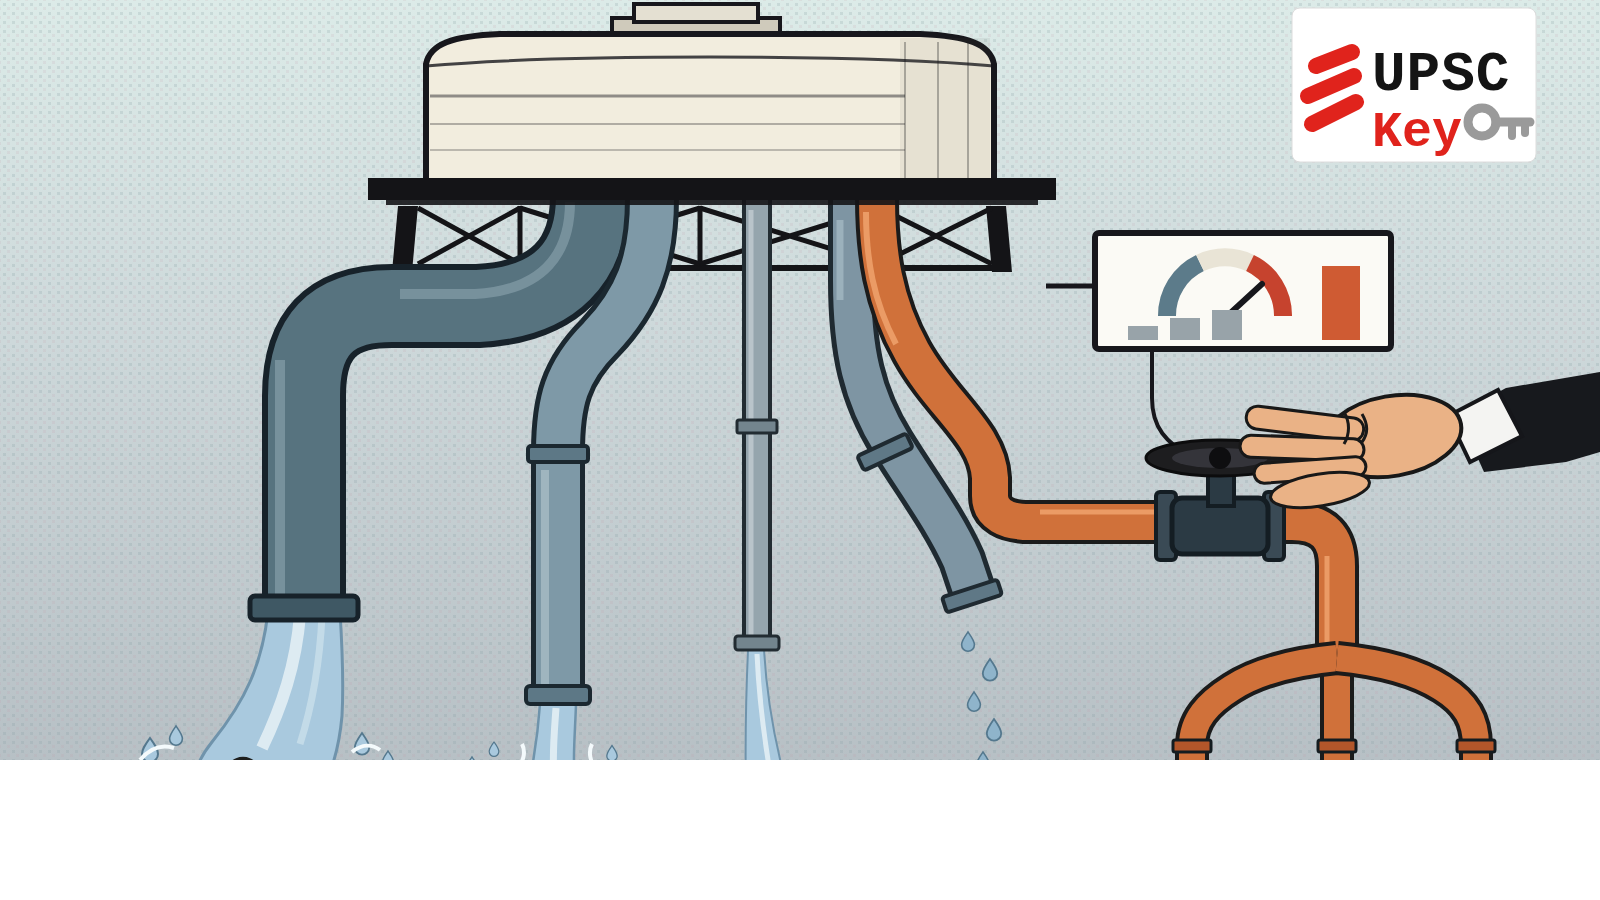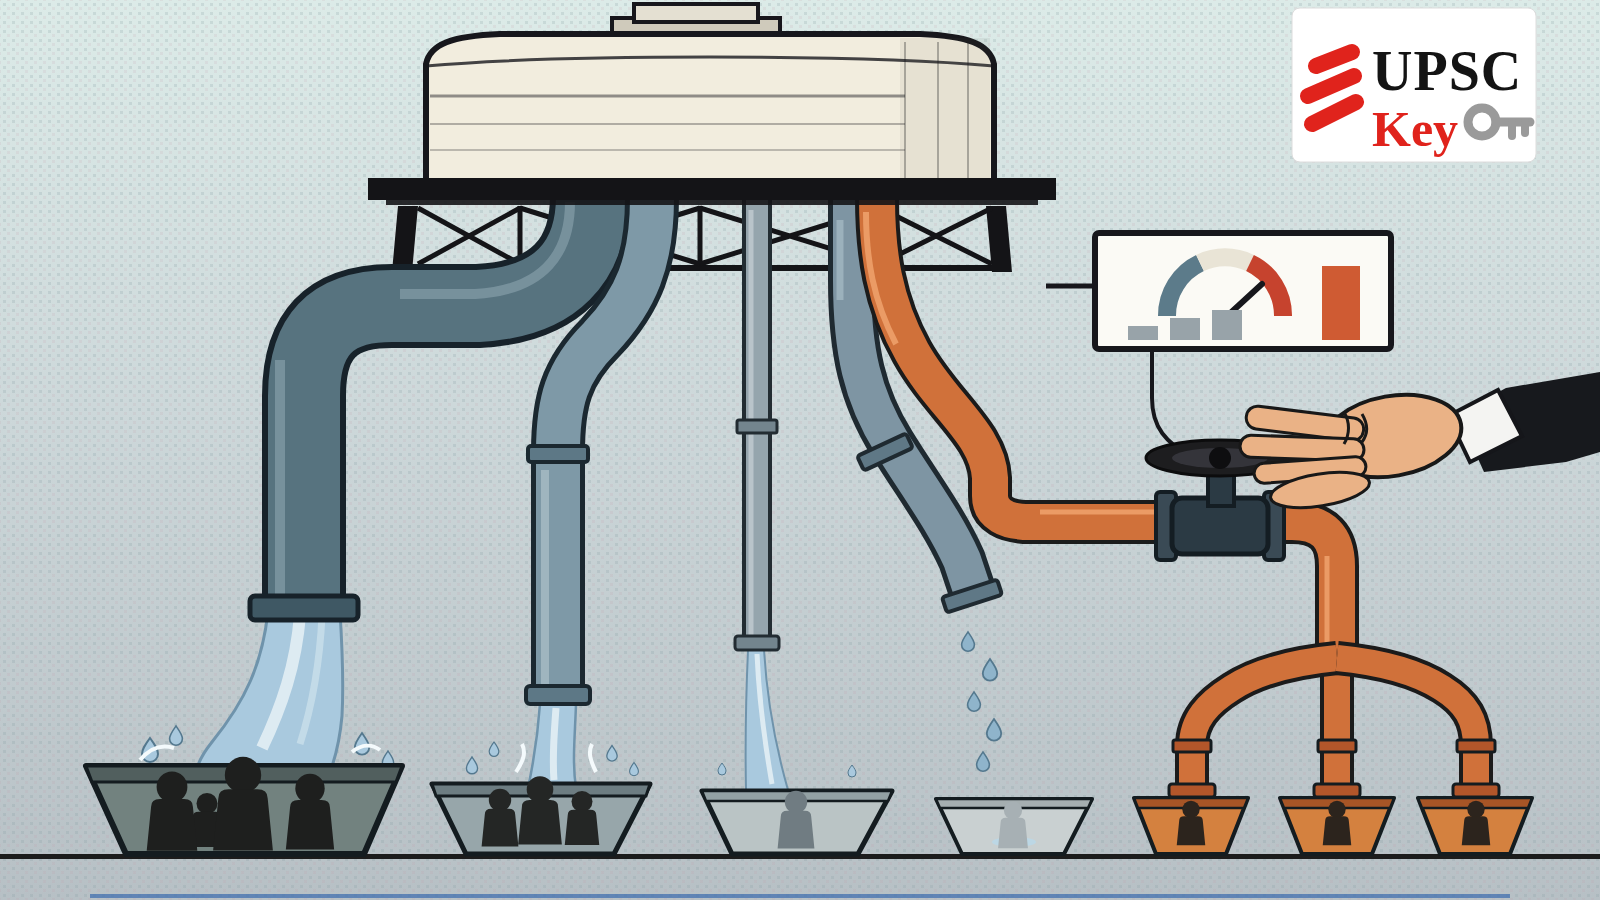--- a/index.html
+++ b/index.html
@@ -1,24 +1,24 @@
 <!DOCTYPE html>
 <html><head>
 <meta charset="utf-8">
 <style>
   html,body{margin:0;padding:0;}
   .canvas{
-    position:relative;width:1600px;height:900px;overflow:hidden;
+    position:relative;width:1600px;height:760px;overflow:hidden;
     background-image:
       radial-gradient(rgba(130,155,160,.22) 1.5px, transparent 1.7px),
       radial-gradient(rgba(195,150,165,.14) 1.5px, transparent 1.7px),
       linear-gradient(#dcebe8, #cdd8da 45%, #b7c0c5 100%);
     background-size:9px 9px, 9px 9px, 100% 100%;
     background-position:0 0, 4px 4px, 0 0;
-    font-family:Liberation Serif, serif;
+    font-family:Liberation Mono, monospace;
   }
   svg{position:absolute;inset:0;display:block;}
   .logo-brand{font-weight:bold;font-size:56px;fill:#141414;letter-spacing:1px;}
   .logo-product{font-weight:bold;font-size:50px;fill:#e0231c;}
 </style>
 </head>
 <body>
 
 <div class="canvas">
 <svg width="1600" height="900" viewBox="0 0 1600 900" xmlns="http://www.w3.org/2000/svg">

